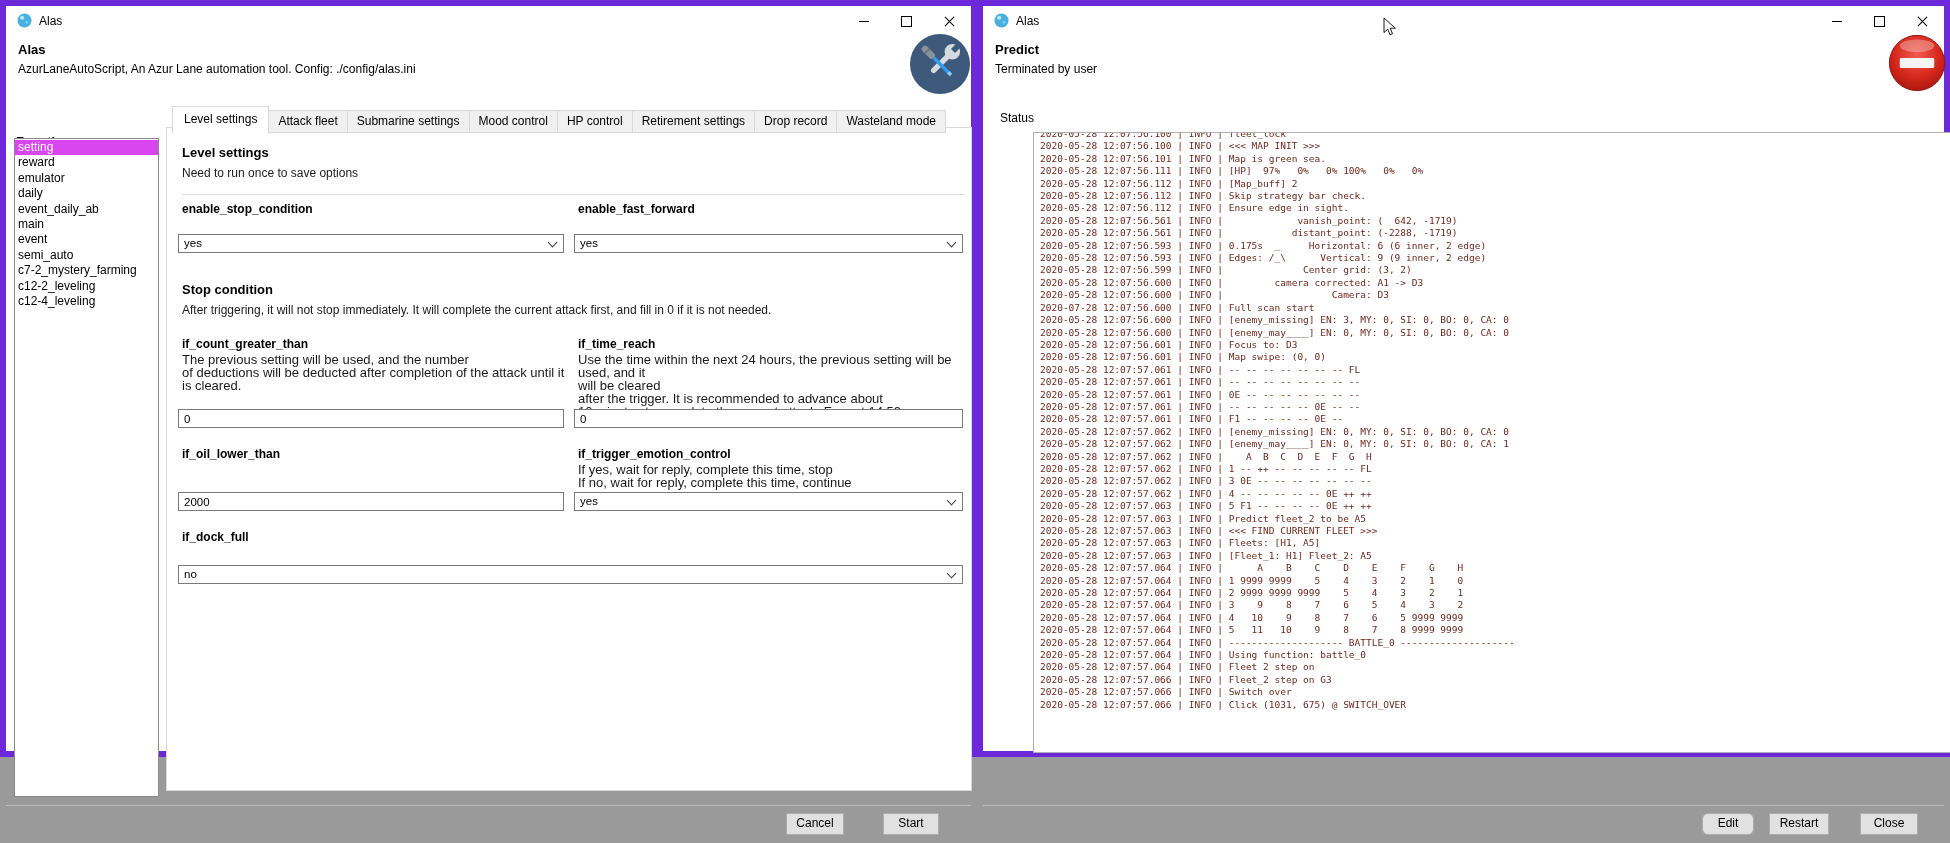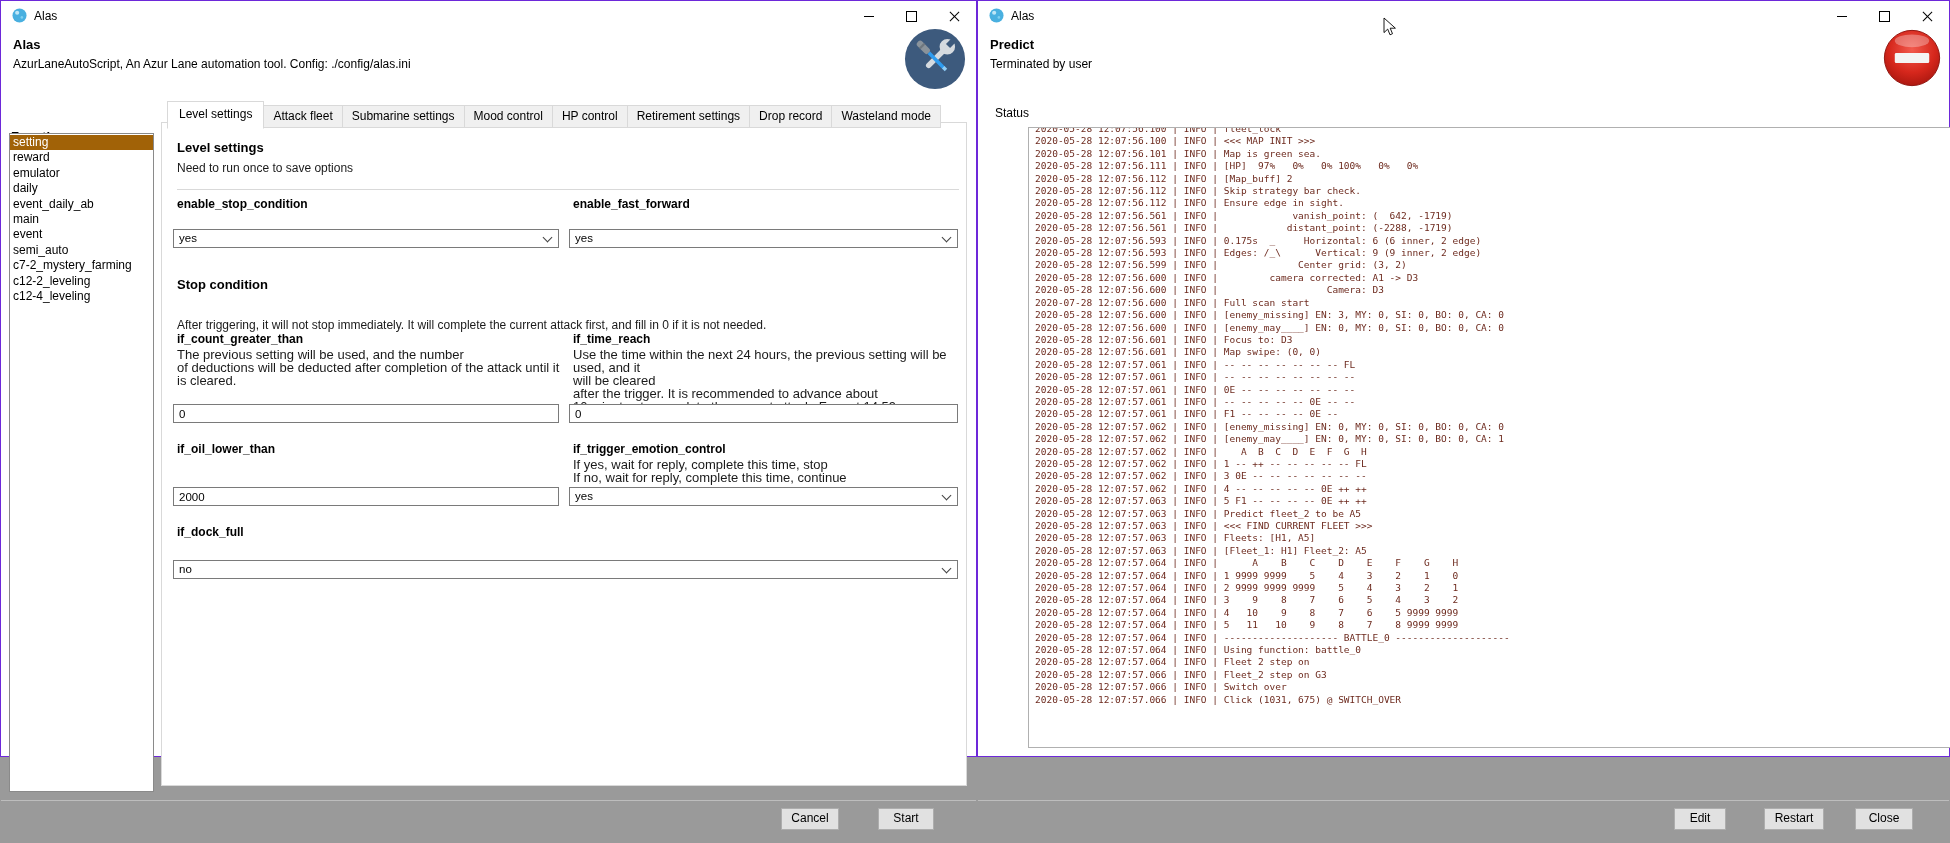--- a/index.html
+++ b/index.html
@@ -1,18 +1,18 @@
 <!DOCTYPE html>
 <html><head>
 <meta charset="utf-8">
 <style>
   html,body{margin:0;padding:0;}
   body{width:1950px;height:843px;position:relative;background:#9a9a9a;
        font-family:"Liberation Sans",sans-serif;overflow:hidden;color:#000;}
-  .win{position:absolute;top:0;height:757px;background:#fff;border:1px solid #6d28d9;box-sizing:border-box;padding-left:28px;}
+  .win{position:absolute;top:0;height:757px;background:#fff;border:6px solid #6d28d9;box-sizing:border-box;padding-left:28px;}
   #win-left{left:0;width:977px;}
   #win-right{left:977px;width:973px;}
 
   
   .tb-icon{position:absolute;left:11px;top:7px;width:15px;height:15px;}
   .tb-title{position:absolute;left:33px;top:8px;font-size:12px;}
   .tb-controls{position:absolute;right:0;top:0;height:30px;display:flex;}
   .tb-btn{width:43px;height:30px;display:flex;align-items:center;justify-content:center;}
   .glyph-min{width:10px;height:1px;background:#000;}
   .glyph-max{width:9px;height:9px;border:1px solid #000;}
@@ -24,21 +24,21 @@
   
   .hdr-title{position:absolute;left:12px;top:36px;font-size:13px;font-weight:bold;}
   .hdr-sub{position:absolute;left:12px;top:56px;font-size:12px;}
   .hdr-icon{position:absolute;}
 
   
   .func-label{position:absolute;left:10px;top:108px;font-size:13px;font-weight:bold;margin-top:20px;}
   .func-list{position:absolute;left:8px;top:132px;width:145px;height:659px;border:1px solid #8a8a8a;
              background:#fff;box-sizing:border-box;overflow:hidden;font-size:12px;padding-top:1px;}
   .func-item{height:15.4px;line-height:15.4px;padding-left:3px;white-space:nowrap;}
-  .func-item.selected{background:#a16207;color:#fff;}
+  .func-item.selected{background:#d946ef;color:#fff;}
 
   
   .tabs{position:absolute;left:166px;top:100px;display:flex;align-items:flex-end;z-index:3;}
   .tab{background:#f0f0f0;border:1px solid #d9d9d9;margin-right:-1px;padding:3px 9px;
        font-size:12px;height:15px;line-height:15px;white-space:nowrap;}
   .tab.active{background:#fff;padding:5px 11px;height:16px;border-bottom:1px solid #fff;margin-bottom:-1px;z-index:4;}
   .panel{position:absolute;left:160px;top:121px;width:806px;height:664px;border:1px solid #d9d9d9;
          background:#fff;box-sizing:border-box;}
 
   .sec-title{position:absolute;font-size:13px;font-weight:bold;}
@@ -178,21 +178,21 @@
   <div class="ctl select" style="left:172px;top:228px;width:386px;">
     <div class="val">yes</div>
     <span class="chev"></span>
   </div>
   <div class="ctl select" style="left:568px;top:228px;width:389px;">
     <div class="val">yes</div>
     <span class="chev"></span>
   </div>
 
   <div class="sec-title" style="left:176px;top:276px;">Stop condition</div>
-  <div class="sec-sub" style="left:176px;top:297px;margin-top:20px;">After triggering, it will not stop immediately. It will complete the current attack first, and fill in 0 if it is not needed.</div>
+  <div class="sec-sub" style="left:176px;top:297px;">After triggering, it will not stop immediately. It will complete the current attack first, and fill in 0 if it is not needed.</div>
 
   <div class="fld-label" style="left:176px;top:331px;">if_count_greater_than</div>
   <div class="fld-desc" style="left:176px;top:347px;width:390px;">The previous setting will be used, and the number
  of deductions will be deducted after completion of the attack until it is cleared.</div>
   <div class="fld-label" style="left:572px;top:331px;">if_time_reach</div>
   <div class="fld-desc" style="left:572px;top:347px;width:392px;">Use the time within the next 24 hours, the previous setting will be used, and it
 will be cleared
  after the trigger. It is recommended to advance about
  10 minutes to complete the current attack. Format 14:59</div>
 
@@ -365,20 +365,20 @@
           <div class="tri-up"></div>
         </div>
       <div class="sb-thumb"></div>
       <div class="sb-down">
           <div class="tri-down"></div>
         </div>
     </div>
   </div>
 
   <div class="footer-divider"></div>
-  <div class="btn" style="left:696px;width:52px;">Edit</div>
+  <div class="btn" style="left:719px;width:52px;border-radius:6px;">Edit</div>
   <div class="btn" style="left:786px;width:60px;">Restart</div>
   <div class="btn" style="left:877px;width:58px;">Close</div>
 </div>
 
 <svg class="cursor" width="14" height="21" viewBox="0 0 14 21">
   <path d="M1,1 L1,15.6 L4.7,12.1 L7,17.8 L9.5,16.7 L7.2,11.2 L12.4,11.2 Z" fill="#ffffff" stroke="#000000" stroke-width="0.9"></path>
 </svg>
 
 </body></html>

